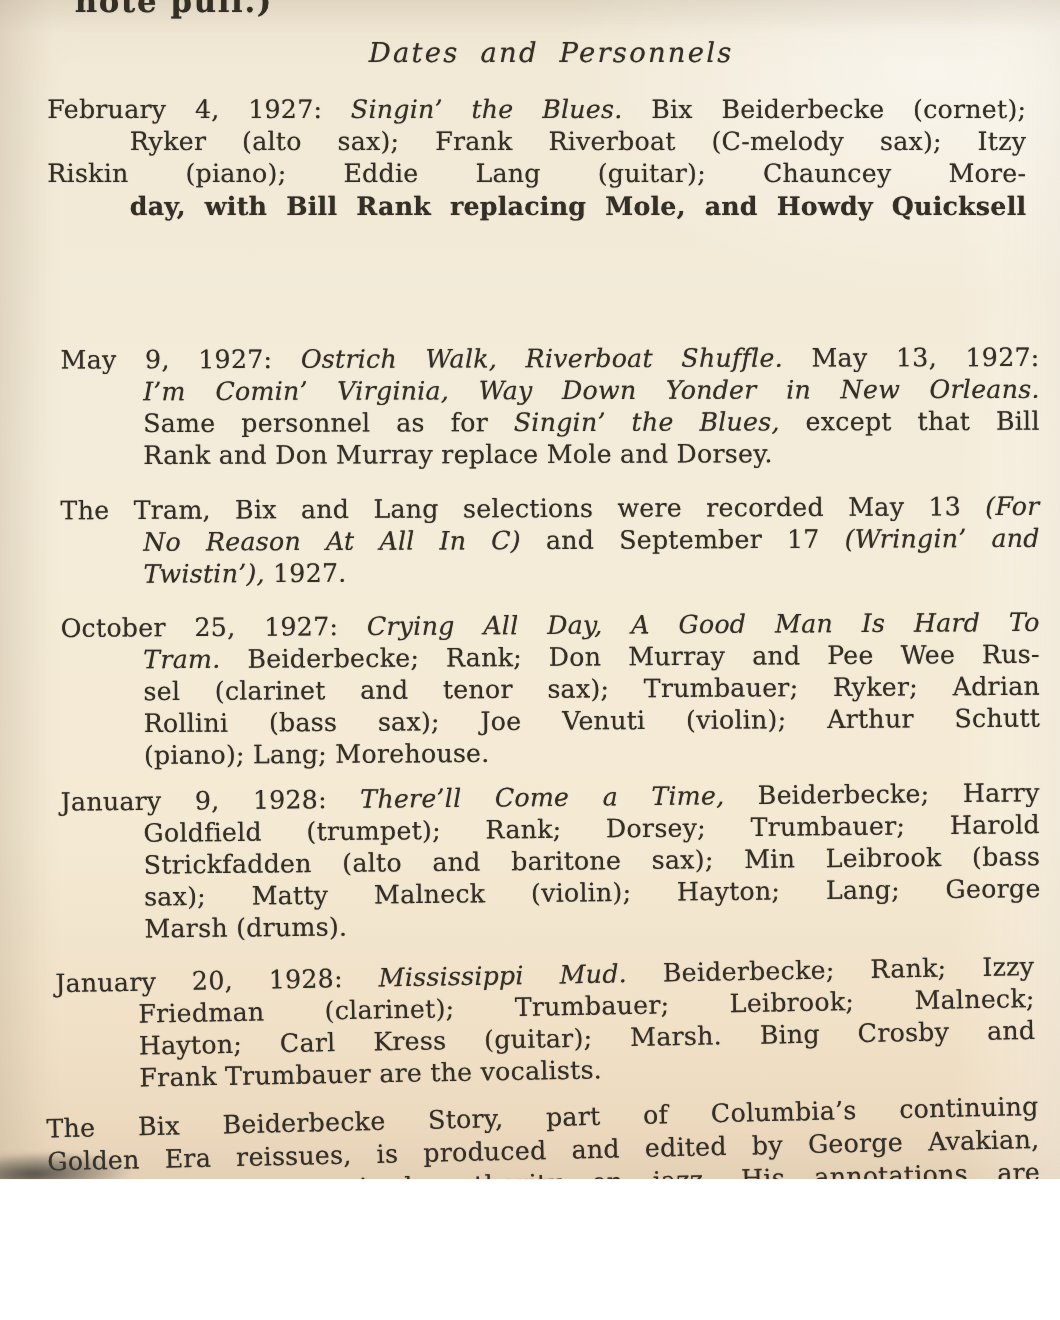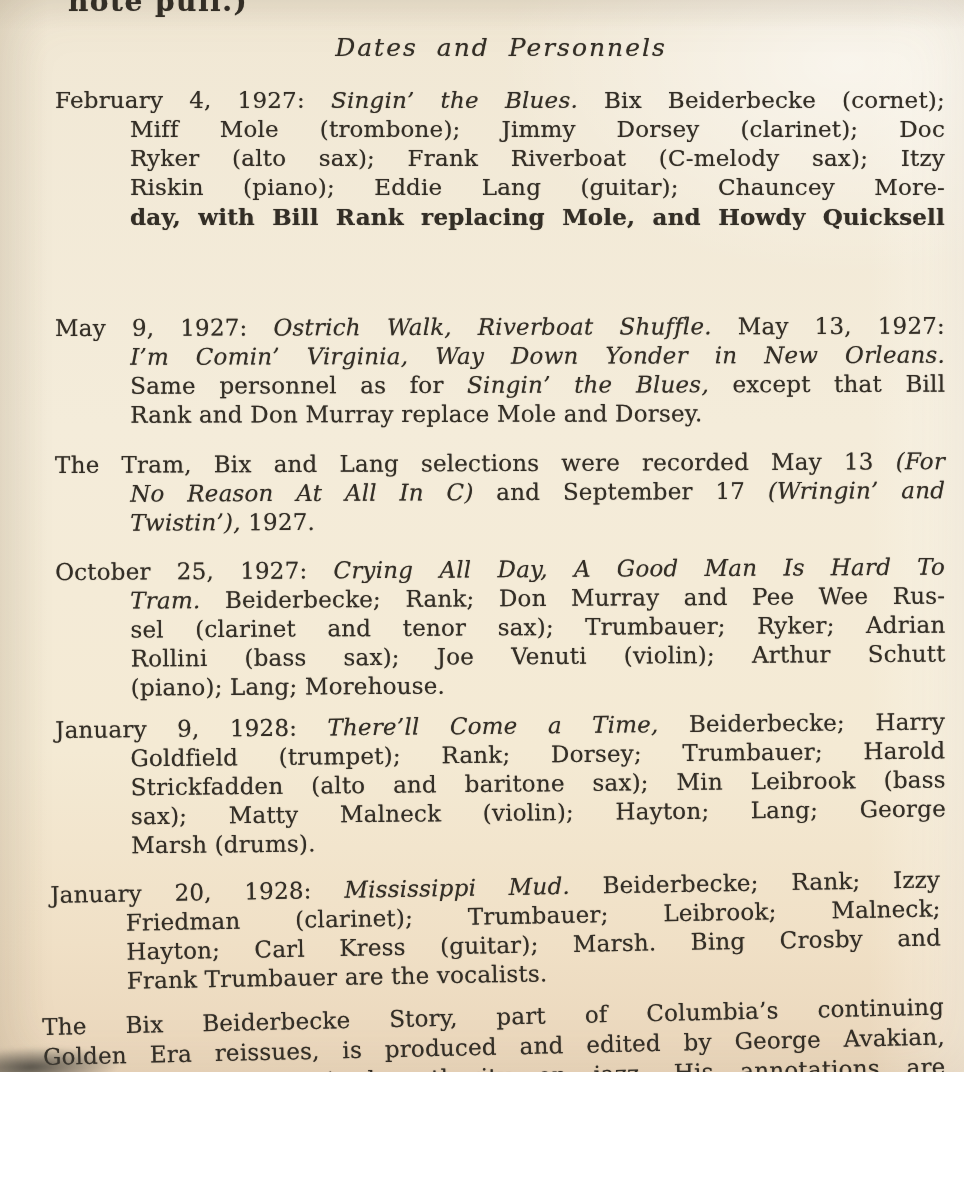--- a/index.html
+++ b/index.html
@@ -73,25 +73,24 @@
 </style>
 </head>
 <body>
 
 <div class="photo">
   <div class="crease"></div>
   <div class="textwrap">
     <div class="cutline">note pull.)</div>
     <h1 class="heading">Dates and Personnels</h1>
     <div id="paras">
-        <div class="para" style="top: 86px; left: 55px; width: 890px; line-height: 29px;">
+        <div class="para" style="top: 86px; left: 43px; width: 890px; line-height: 29px;">
           <div class="line"><span>February 4, 1927: </span><span class="it">Singin’ the Blues.</span><span> Bix Beiderbecke (cornet);</span></div>
-          <div class="line" style="margin-left: 75px;"><span>Miff Mole (trombone); Jimmy Dorsey (clarinet); Doc</span></div>
           <div class="line" style="margin-left: 75px;"><span>Ryker (alto sax); Frank Riverboat (C-melody sax); Itzy</span></div>
-          <div class="line" style="margin-left: 75px;"><span>Riskin (piano); Eddie Lang (guitar); Chauncey More-</span></div>
+          <div class="line" style=""><span>Riskin (piano); Eddie Lang (guitar); Chauncey More-</span></div>
           <div class="line" style="margin-left: 75px; font-weight: bold;"><span>day, with Bill Rank replacing Mole, and Howdy Quicksell</span></div>
         </div>
         <div class="para" style="top: 314px; left: 55px; width: 890px; line-height: 29px; transform: rotate(-0.15deg);">
           <div class="line"><span>May 9, 1927: </span><span class="it">Ostrich Walk, Riverboat Shuffle.</span><span> May 13, 1927:</span></div>
           <div class="line" style="margin-left: 75px;"><span class="it">I’m Comin’ Virginia, Way Down Yonder in New Orleans.</span></div>
           <div class="line" style="margin-left: 75px;"><span>Same personnel as for </span><span class="it">Singin’ the Blues,</span><span> except that Bill</span></div>
           <div class="line last" style="margin-left: 75px;"><span>Rank and Don Murray replace Mole and Dorsey.</span></div>
         </div>
         <div class="para" style="top: 451px; left: 55px; width: 890px; line-height: 29px; transform: rotate(-0.25deg);">
           <div class="line"><span>The Tram, Bix and Lang selections were recorded May 13 </span><span class="it">(For</span></div>

